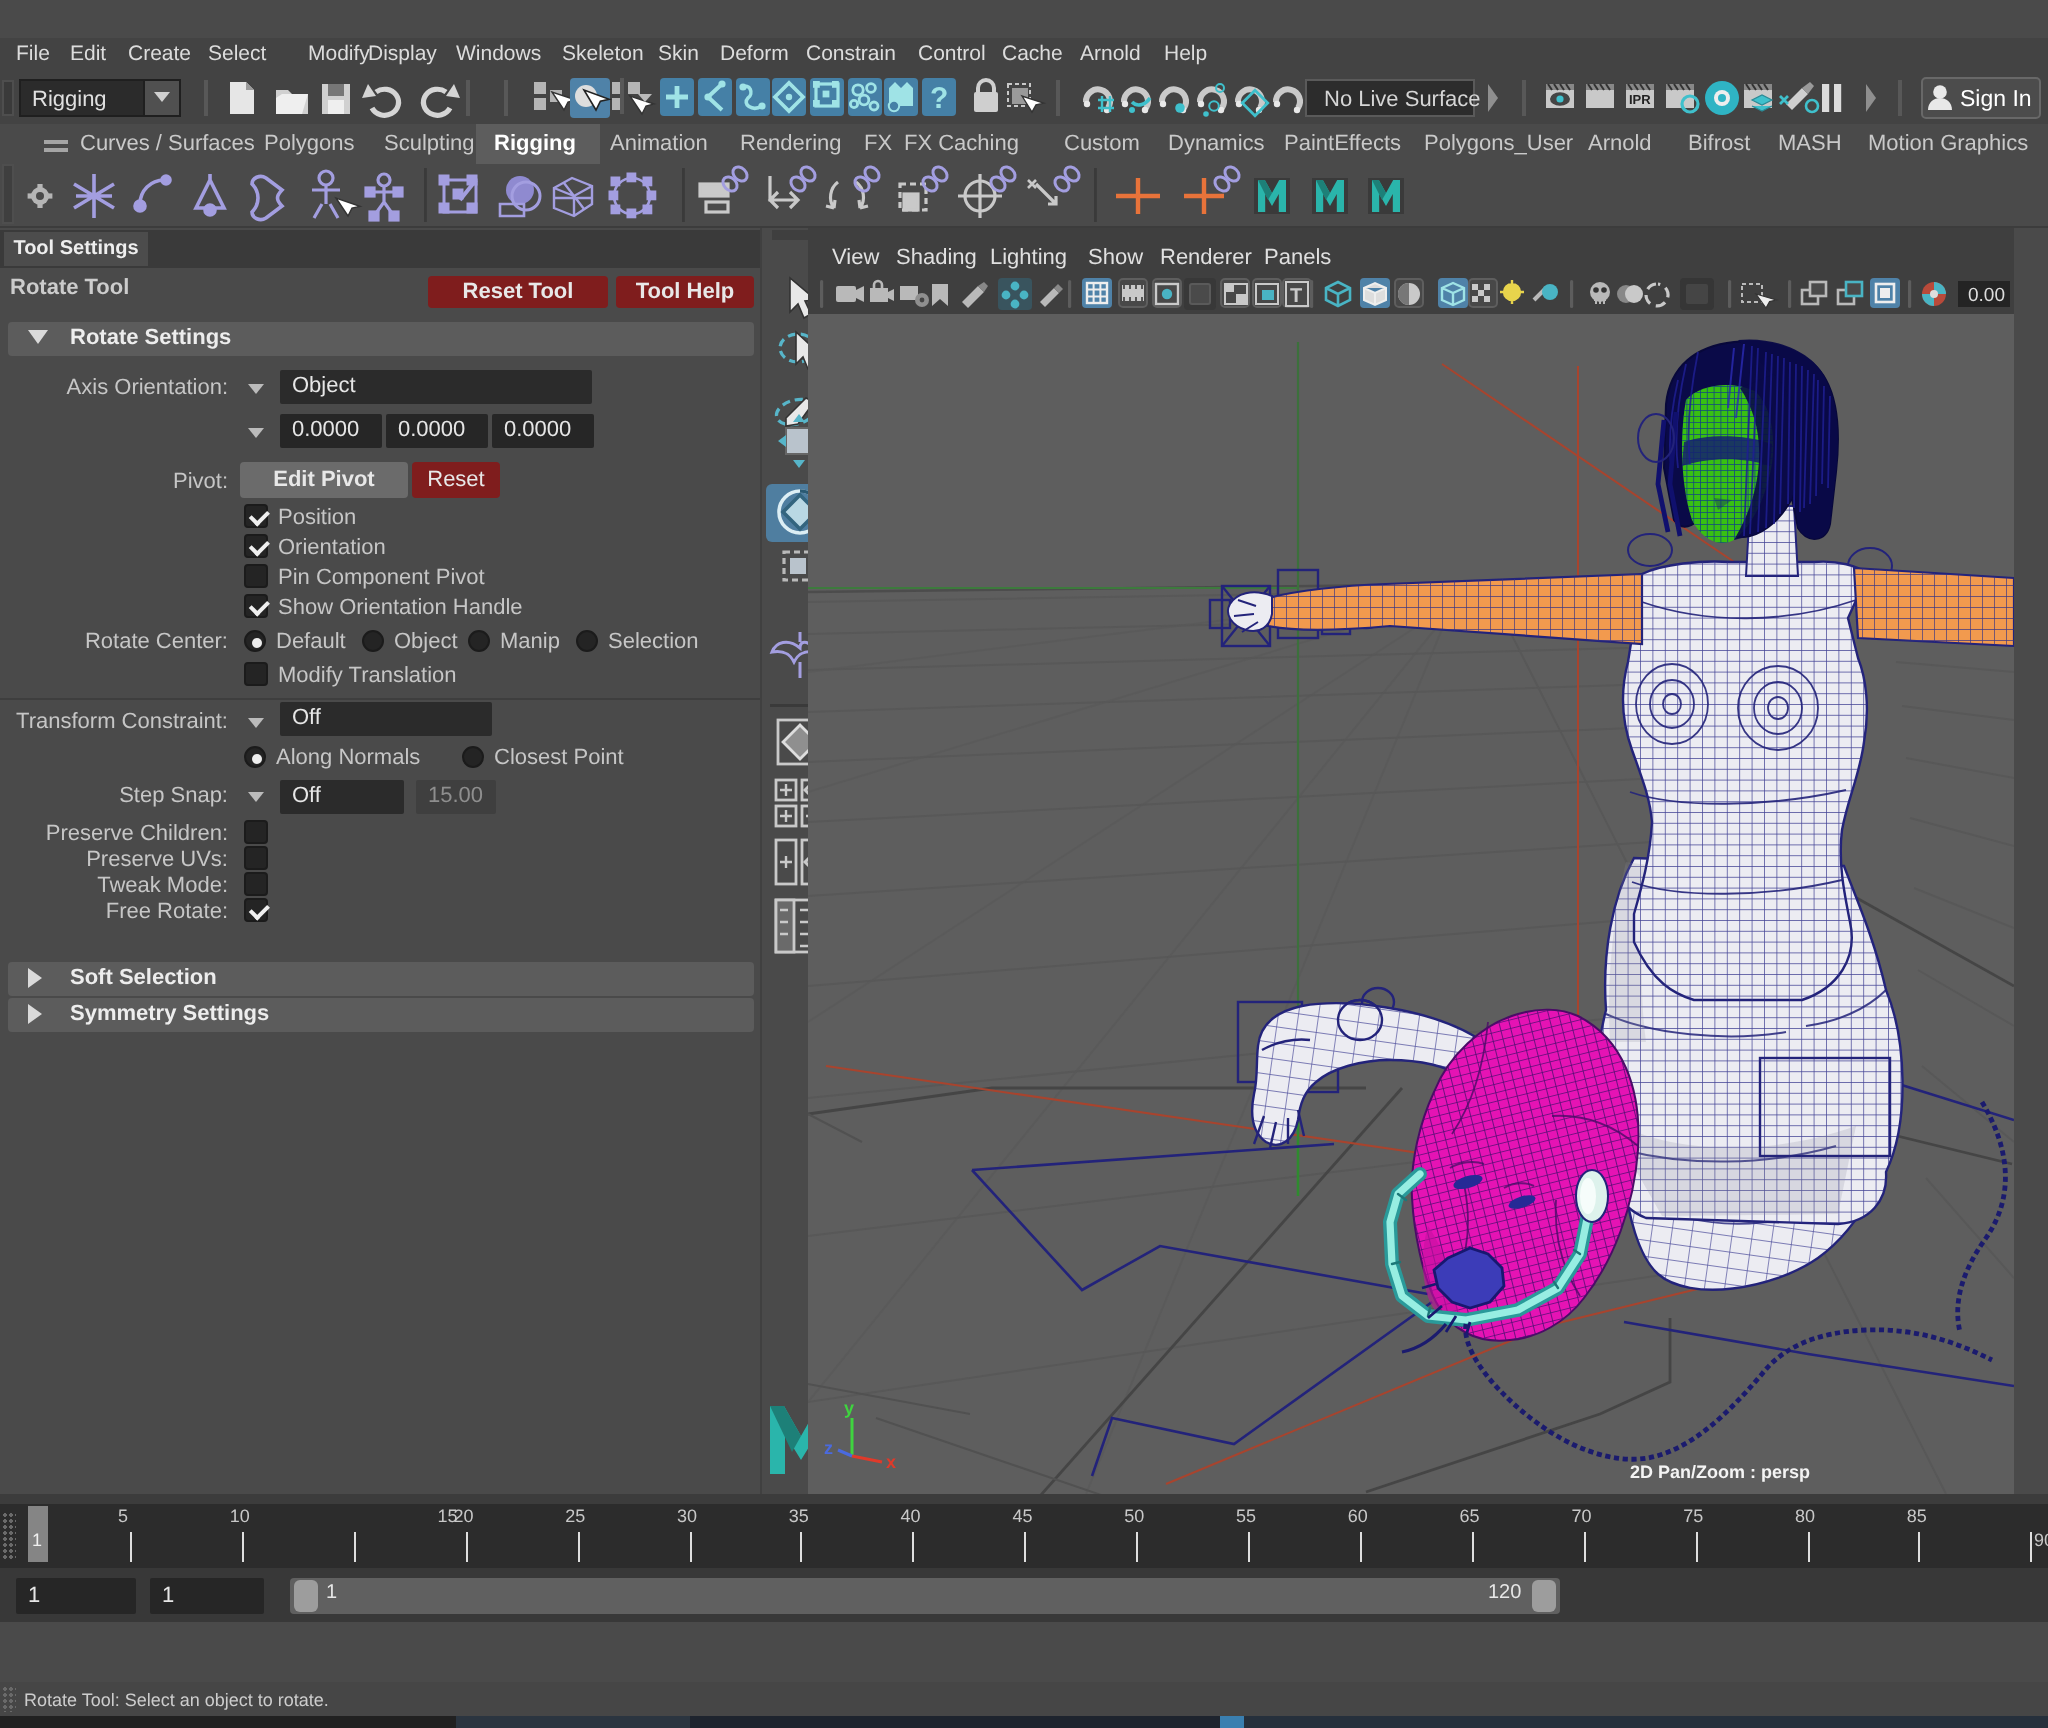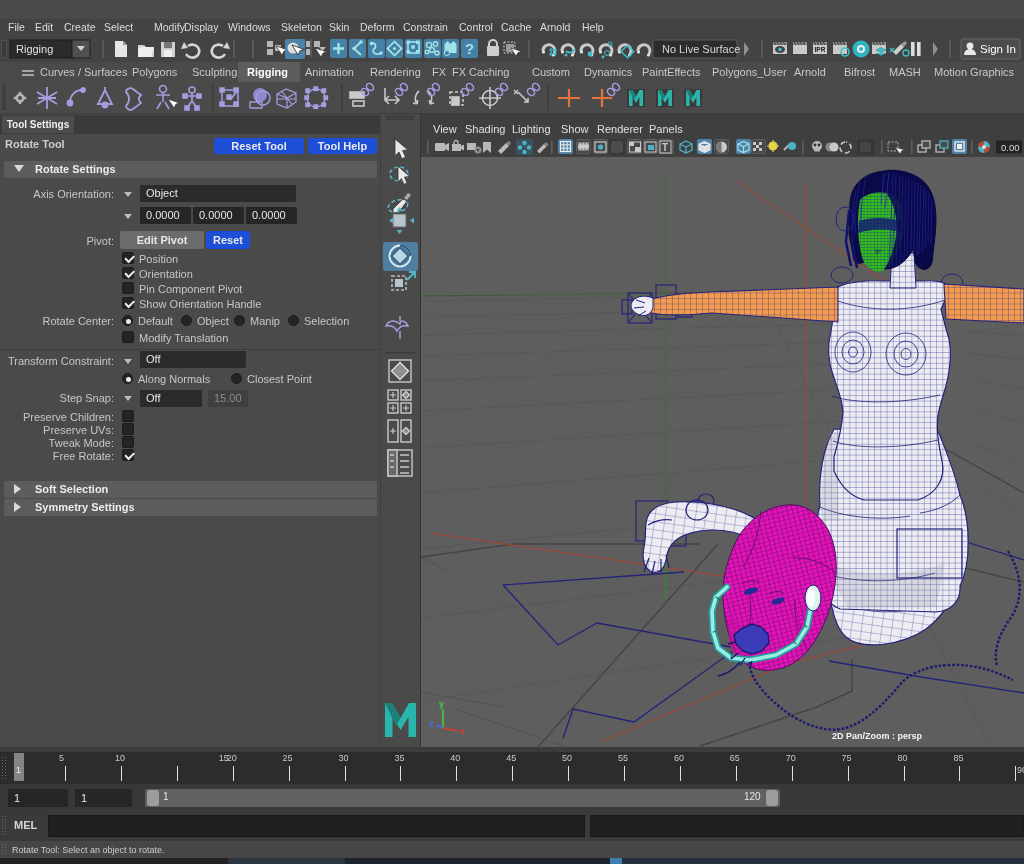--- a/index.html
+++ b/index.html
@@ -15,37 +15,37 @@
 
 #status{left:0;top:36px;width:1024px;height:26px;background:#434343;}
 
 #shelftabs{left:0;top:62px;width:1024px;height:20px;background:#4a4a4a;font-size:11px;color:#c9c9c9;}
 #shelftabs span{position:absolute;top:4px;}
 #shelficons{left:0;top:82px;width:1024px;height:32px;background:#4a4a4a;border-bottom:1px solid #3c3c3c;}
 
 #dock{left:0;top:114px;width:380px;height:633px;background:#4a4a4a;font-size:11px;color:#c6c6c6;}
 #docktabstrip{position:absolute;left:0;top:1px;width:380px;height:19px;background:#3a3a3a;}
 #docktab{position:absolute;left:2px;top:2px;width:72px;height:17px;background:#4c4c4c;color:#eee;font-weight:bold;font-size:10px;text-align:center;line-height:17px;}
-.panelbtn{position:absolute;height:16px;background:#1d4ed8;border-radius:2px;color:#e8e8e8;text-align:center;font-size:11px;line-height:16px;font-weight:bold;}
+.panelbtn{position:absolute;height:16px;background:#7f1d1d;border-radius:2px;color:#e8e8e8;text-align:center;font-size:11px;line-height:16px;font-weight:bold;}
 .hdr{position:absolute;left:4px;width:373px;height:17px;background:#5c5c5c;border-radius:2px;color:#ededed;font-weight:bold;line-height:17px;}
 .hdr .tri{position:absolute;left:10px;top:4px;width:0;height:0;}
 .hdr .lab{position:absolute;left:31px;top:0;}
 .tri-d{border-left:5px solid transparent;border-right:5px solid transparent;border-top:7px solid #dadada;}
 .tri-r{border-top:5px solid transparent;border-bottom:5px solid transparent;border-left:7px solid #dadada;}
 .rlab{position:absolute;text-align:right;color:#c6c6c6;}
 .field{position:absolute;background:#2b2b2b;color:#e6e6e6;font-size:11px;padding-left:6px;border-radius:1px;}
 .cb{position:absolute;width:12px;height:12px;background:#242424;border:1px solid #1b1b1b;border-radius:2px;}
 .cb.on:after{content:"";position:absolute;left:2px;top:2px;width:7px;height:3.5px;border-left:2px solid #f0f0f0;border-bottom:2px solid #f0f0f0;transform:rotate(-45deg);}
 .rb{position:absolute;width:11px;height:11px;border-radius:50%;background:#242424;border:1px solid #1b1b1b;}
 .rb.on:after{content:"";position:absolute;left:3px;top:3px;width:5px;height:5px;border-radius:50%;background:#ededed;}
 .ddarrow{position:absolute;width:0;height:0;border-left:4px solid transparent;border-right:4px solid transparent;border-top:5px solid #bbb;}
 
 #toolbox{left:380px;top:114px;width:41px;height:633px;background:#4a4a4a;border-left:1px solid #404040;border-right:1px solid #333;}
 
-#vp{left:421px;top:114px;width:603px;height:633px;background:#3f3f3f;}
+#vp{left:404px;top:114px;width:603px;height:633px;background:#3f3f3f;}
 #vpmenu{position:absolute;left:0;top:7px;width:603px;height:17px;color:#e0e0e0;font-size:11px;}
 #vpmenu span{position:absolute;top:2px;}
 #vpicons{position:absolute;left:0;top:24px;width:603px;height:19px;}
 #scene{position:absolute;left:0;top:43px;width:603px;height:590px;}
 
 #tsep{left:0;top:747px;width:1024px;height:5px;background:#3c3c3c;}
 #timeline{left:0;top:752px;width:1024px;height:32px;background:#2c2c2c;color:#c8c8c8;font-size:9px;}
 #range{left:0;top:784px;width:1024px;height:27px;background:#383838;}
 #mel{left:0;top:811px;width:1024px;height:30px;background:#3a3a3a;}
 #help{left:0;top:841px;width:1024px;height:17px;background:#464646;color:#cdcdcd;font-size:9px;}
@@ -384,21 +384,21 @@
     <div class="rlab" style="left:0;top:74px;width:114px">Axis Orientation:</div>
     <div class="ddarrow" style="left:124px;top:78px"></div>
     <div class="field" style="left:140px;top:71px;width:156px;height:17px;line-height:17px">Object</div>
     <div class="ddarrow" style="left:124px;top:100px"></div>
     <div class="field" style="left:140px;top:93px;width:51px;height:17px;line-height:17px;background:#262626">0.0000</div>
     <div class="field" style="left:193px;top:93px;width:51px;height:17px;line-height:17px;background:#262626">0.0000</div>
     <div class="field" style="left:246px;top:93px;width:51px;height:17px;line-height:17px;background:#262626">0.0000</div>
 
     <div class="rlab" style="left:0;top:121px;width:114px">Pivot:</div>
     <div class="panelbtn" style="left:120px;top:117px;width:84px;height:18px;line-height:18px;background:#6b6b6b;font-weight:bold">Edit Pivot</div>
-    <div class="panelbtn" style="left:206px;top:117px;width:44px;height:18px;line-height:18px;font-weight:bold">Reset</div>
+    <div class="panelbtn" style="left:206px;top:117px;width:44px;height:18px;line-height:18px;font-weight:normal">Reset</div>
     <div class="cb on" style="left:122px;top:138px"></div>
       <div class="abs" style="left:139px;top:139px">Position</div>
     <div class="cb on" style="left:122px;top:153px"></div>
       <div class="abs" style="left:139px;top:154px">Orientation</div>
     <div class="cb" style="left:122px;top:168px"></div>
       <div class="abs" style="left:139px;top:169px">Pin Component Pivot</div>
     <div class="cb on" style="left:122px;top:183px"></div>
       <div class="abs" style="left:139px;top:184px">Show Orientation Handle</div>
     <div class="rlab" style="left:0;top:201px;width:114px">Rotate Center:</div>
     <div class="rb on" style="left:122px;top:201px"></div>
@@ -899,26 +899,20 @@
     </div>
   <div id="range" class="abs">
     <div class="field" style="left:8px;top:5px;width:60px;height:18px;line-height:18px;background:#262626">1</div>
     <div class="field" style="left:75px;top:5px;width:57px;height:18px;line-height:18px;background:#262626">1</div>
     <div class="abs" style="left:145px;top:5px;width:635px;height:18px;background:#606060;border-radius:2px"></div>
     <div class="abs" style="left:147px;top:6px;width:12px;height:16px;background:#9d9d9d;border-radius:3px"></div>
     <div class="abs" style="left:163px;top:7px;color:#e6e6e6;font-size:10px">1</div>
     <div class="abs" style="left:744px;top:7px;color:#e6e6e6;font-size:10px">120</div>
     <div class="abs" style="left:766px;top:6px;width:12px;height:16px;background:#9d9d9d;border-radius:3px"></div>
   </div>
-  <div id="mel" class="abs">
-    <div class="grip" style="left:1px;top:4px;height:22px"></div>
-    <div class="abs" style="left:14px;top:8px;color:#d8d8d8;font-size:11px;font-weight:bold">MEL</div>
-    <div class="abs" style="left:48px;top:4px;width:537px;height:22px;background:#202020;border:1px solid #191919"></div>
-    <div class="abs" style="left:590px;top:4px;width:434px;height:22px;background:#202020;border:1px solid #191919"></div>
-  </div>
   <div id="help" class="abs">
       <div class="grip" style="left:1px;top:2px;height:13px"></div>
       <span class="abs" style="left:12px;top:4px">Rotate Tool: Select an object to rotate.</span>
     </div>
   <div id="taskbar" class="abs">
     <div class="abs" style="left:0;top:0;width:228px;height:6px;background:#212121"></div>
     <div class="abs" style="left:228px;top:0;width:117px;height:6px;background:#2b3540"></div>
     <div class="abs" style="left:345px;top:0;width:265px;height:6px;background:#1e242e"></div>
     <div class="abs" style="left:610px;top:0;width:12px;height:6px;background:#3a7fb0"></div>
     <div class="abs" style="left:622px;top:0;width:402px;height:6px;background:#26303c"></div>

